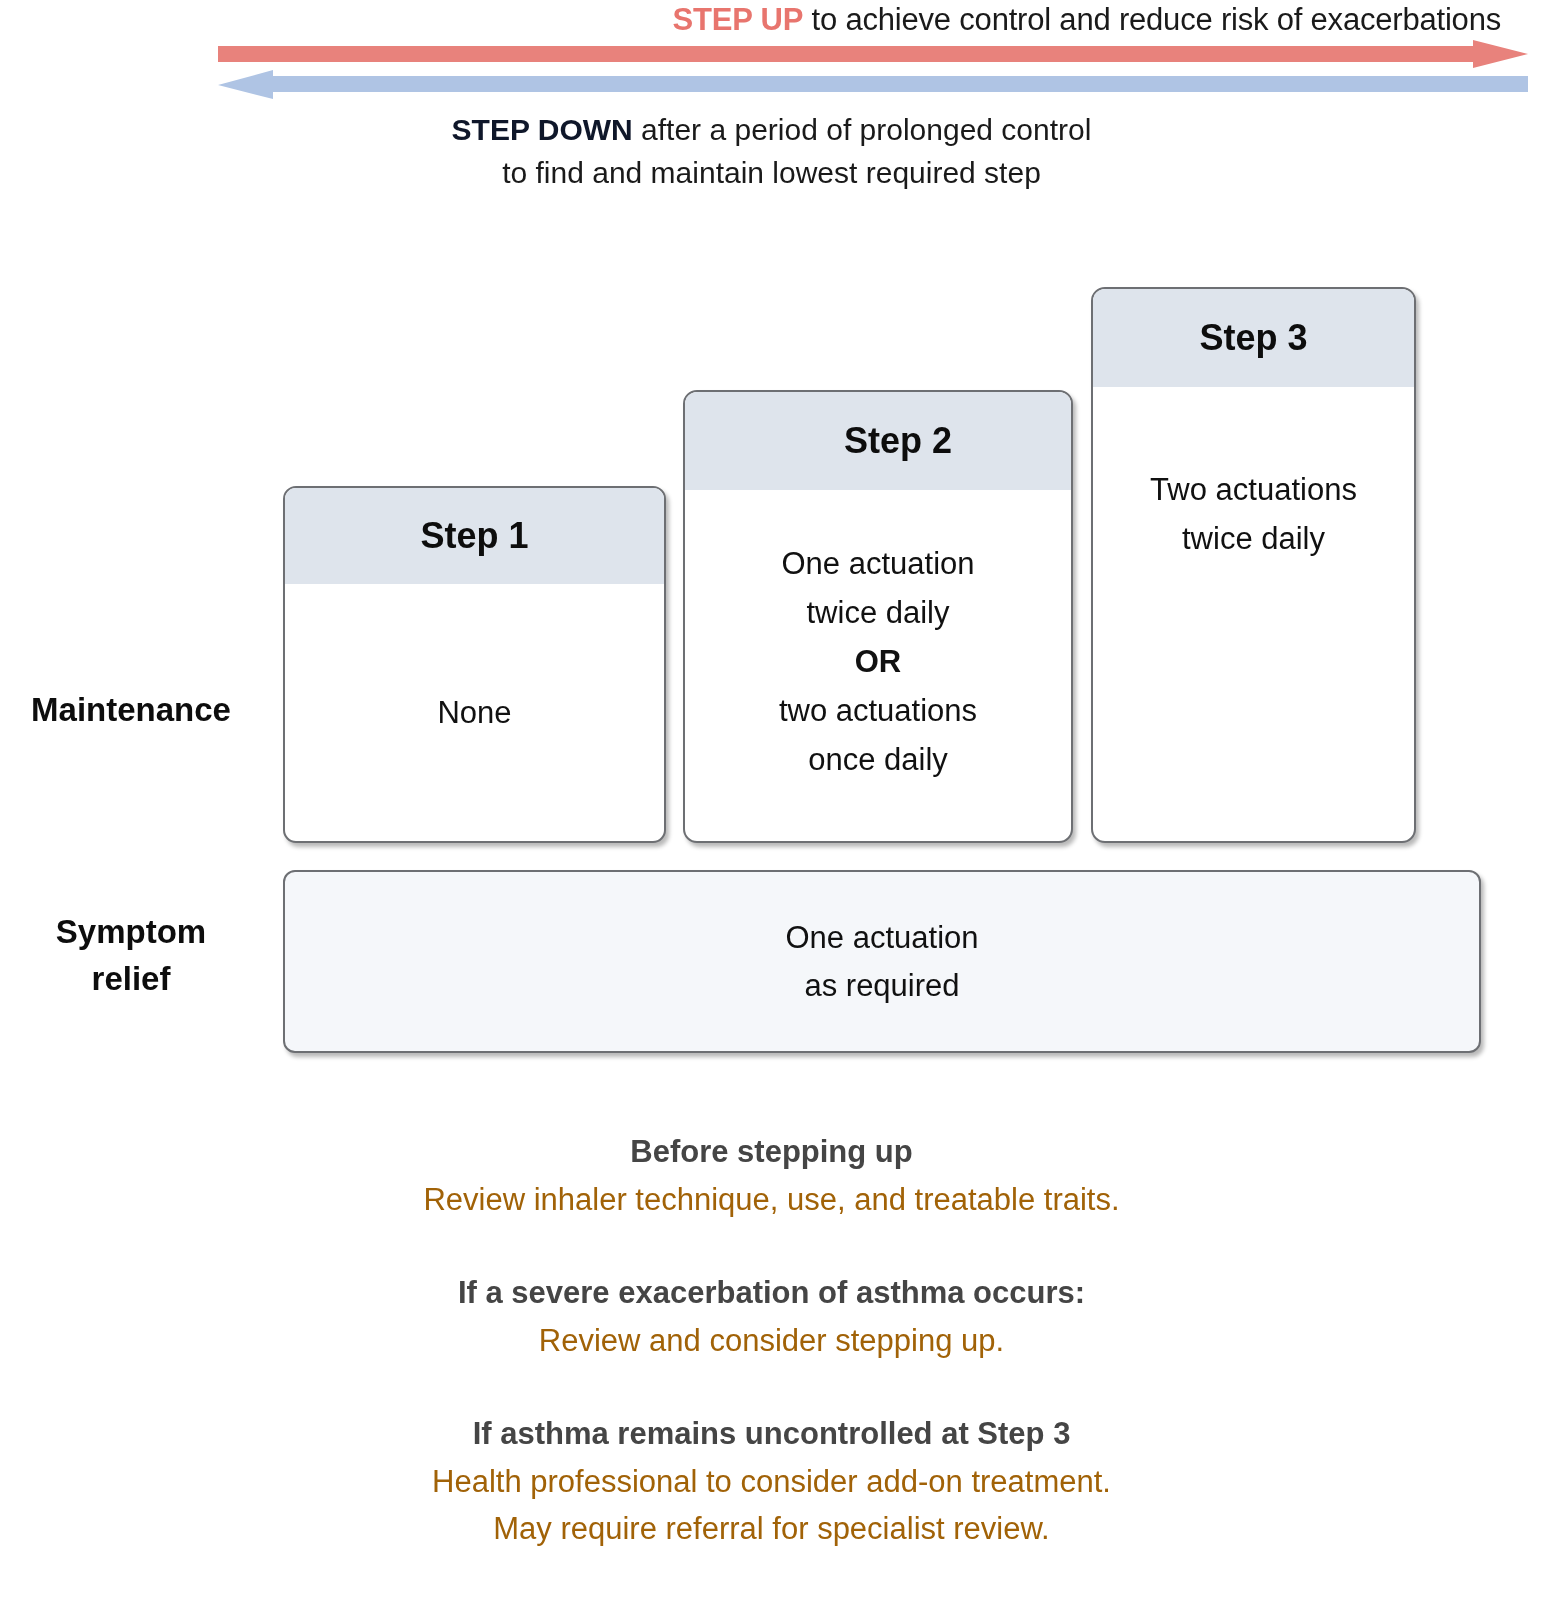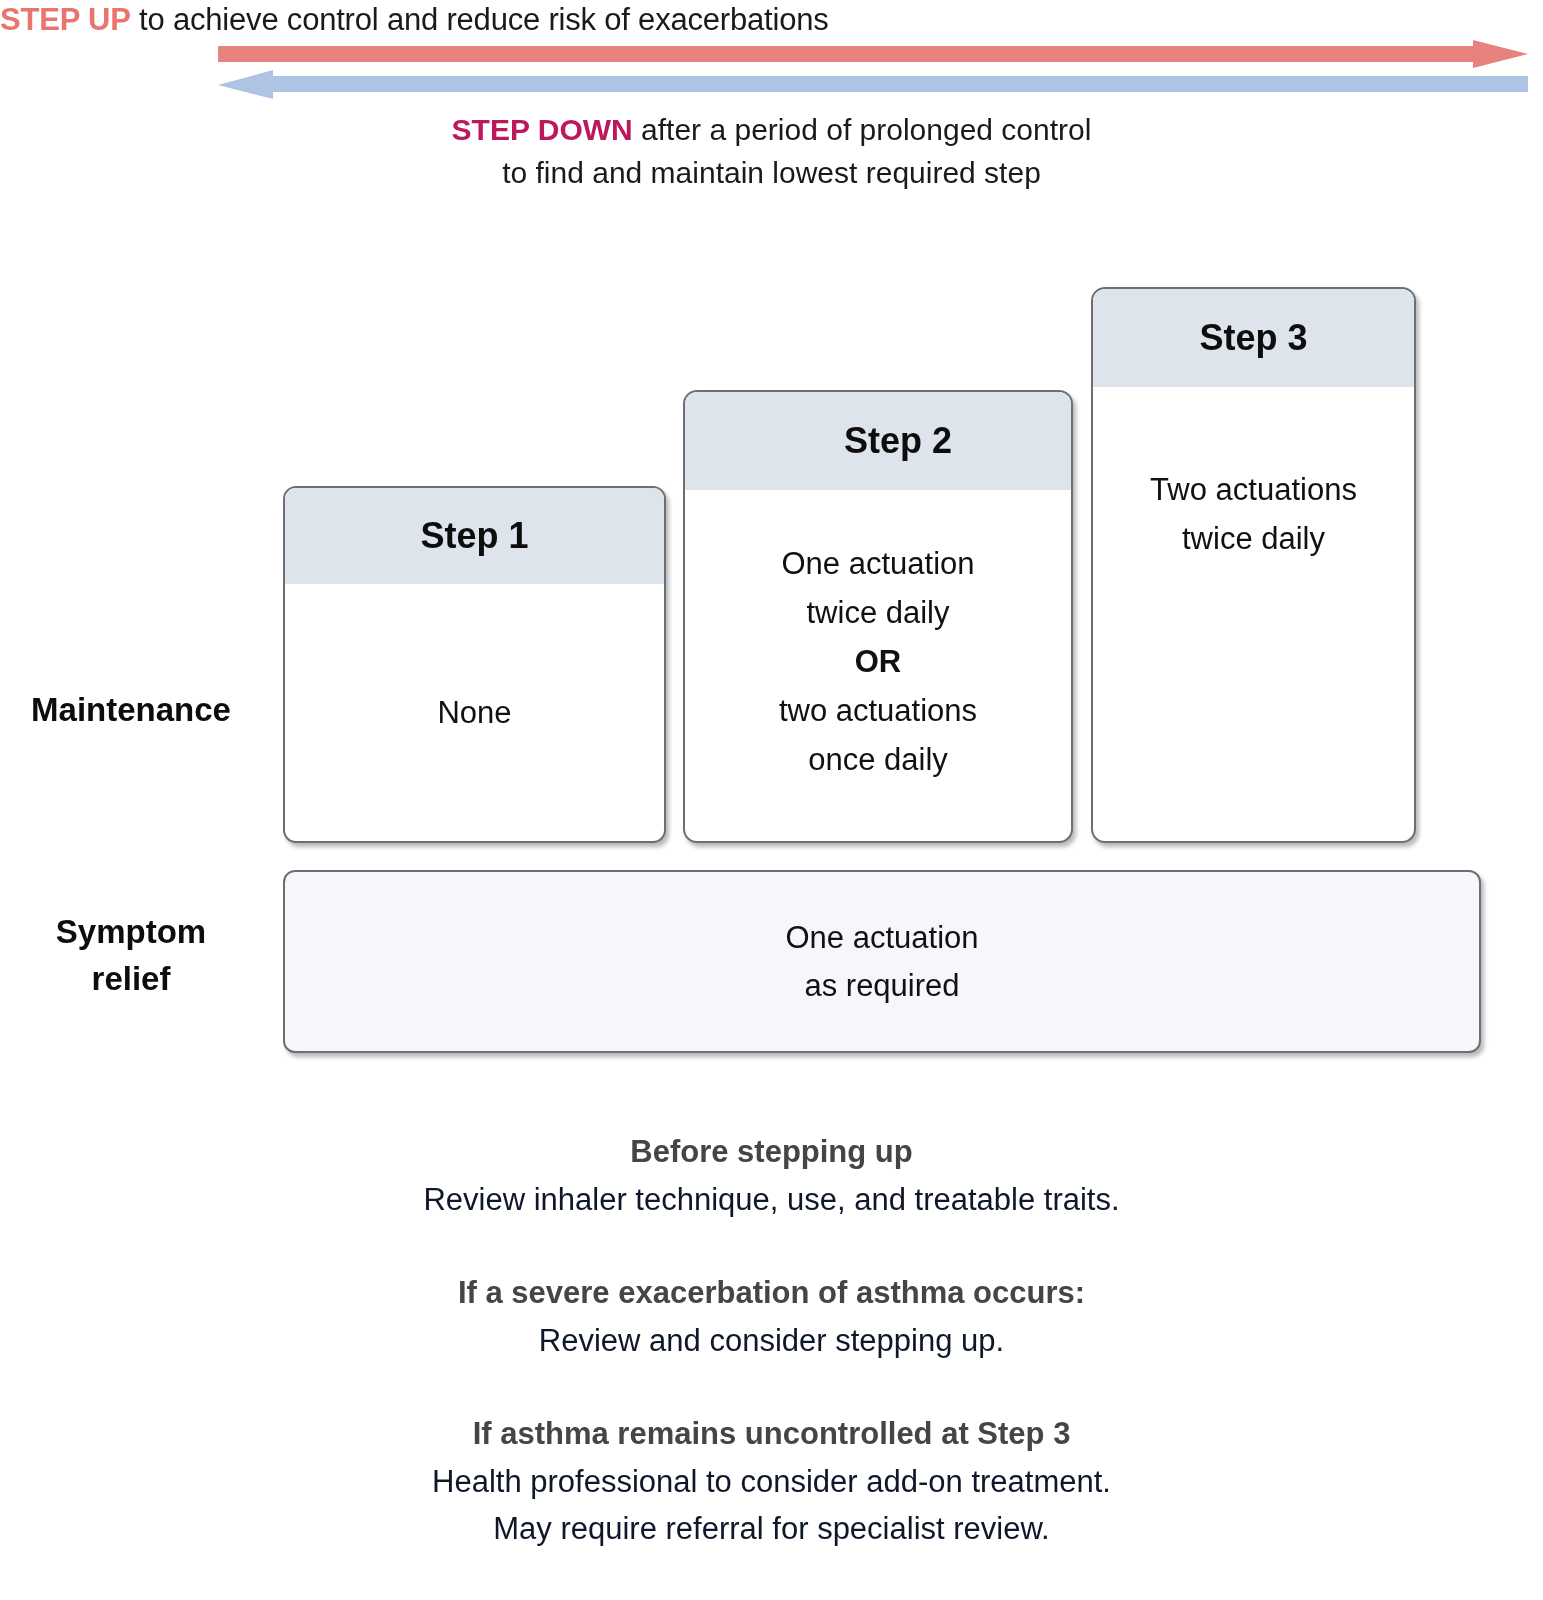--- a/index.html
+++ b/index.html
@@ -21,21 +21,21 @@
     position: absolute;
     left: 0; top: 0;
     width: 1543px;
     height: 210px;
   }
 
   .step-up-line {
     position: absolute;
     left: 0; top: 2px;
     width: 1501px;
-    text-align: left;
+    text-align: right;
     font-size: 31px;
     font-weight: 400;
     letter-spacing: -0.2px;
     color: #1a1a1a;
     white-space: nowrap;
   }
   .step-up-line .kw {
     color: #E8756E;
     font-weight: 700;
   }
@@ -57,21 +57,21 @@
   .step-down-block {
     position: absolute;
     left: 0; top: 108px;
     width: 1543px;
     text-align: center;
     font-size: 30px;
     line-height: 43px;
     color: #1a1a1a;
   }
   .step-down-block .kw {
-    color: #be185d;
+    color: #0f172a;
     font-weight: 700;
     margin-top: 9px;
   }
   .sd-l2 { display:block; }
 
   
   #steps-area {
     position: absolute;
     left: 0;
     top: 270px;
@@ -177,21 +177,21 @@
   .note-head {
     font-size: 31px;
     font-weight: 700;
     line-height: 48px;
     color: #454545;
   }
   .note-line {
     font-size: 31px;
     font-weight: 400;
     line-height: 47px;
-    color: #0f172a;
+    color: #a16207;
   }
 </style>
 </head>
 <body>
 
 <div id="header-block">
 
   <div class="step-up-line">
     <span class="kw">STEP UP</span><span> to achieve control and reduce risk of exacerbations</span>
   </div>

